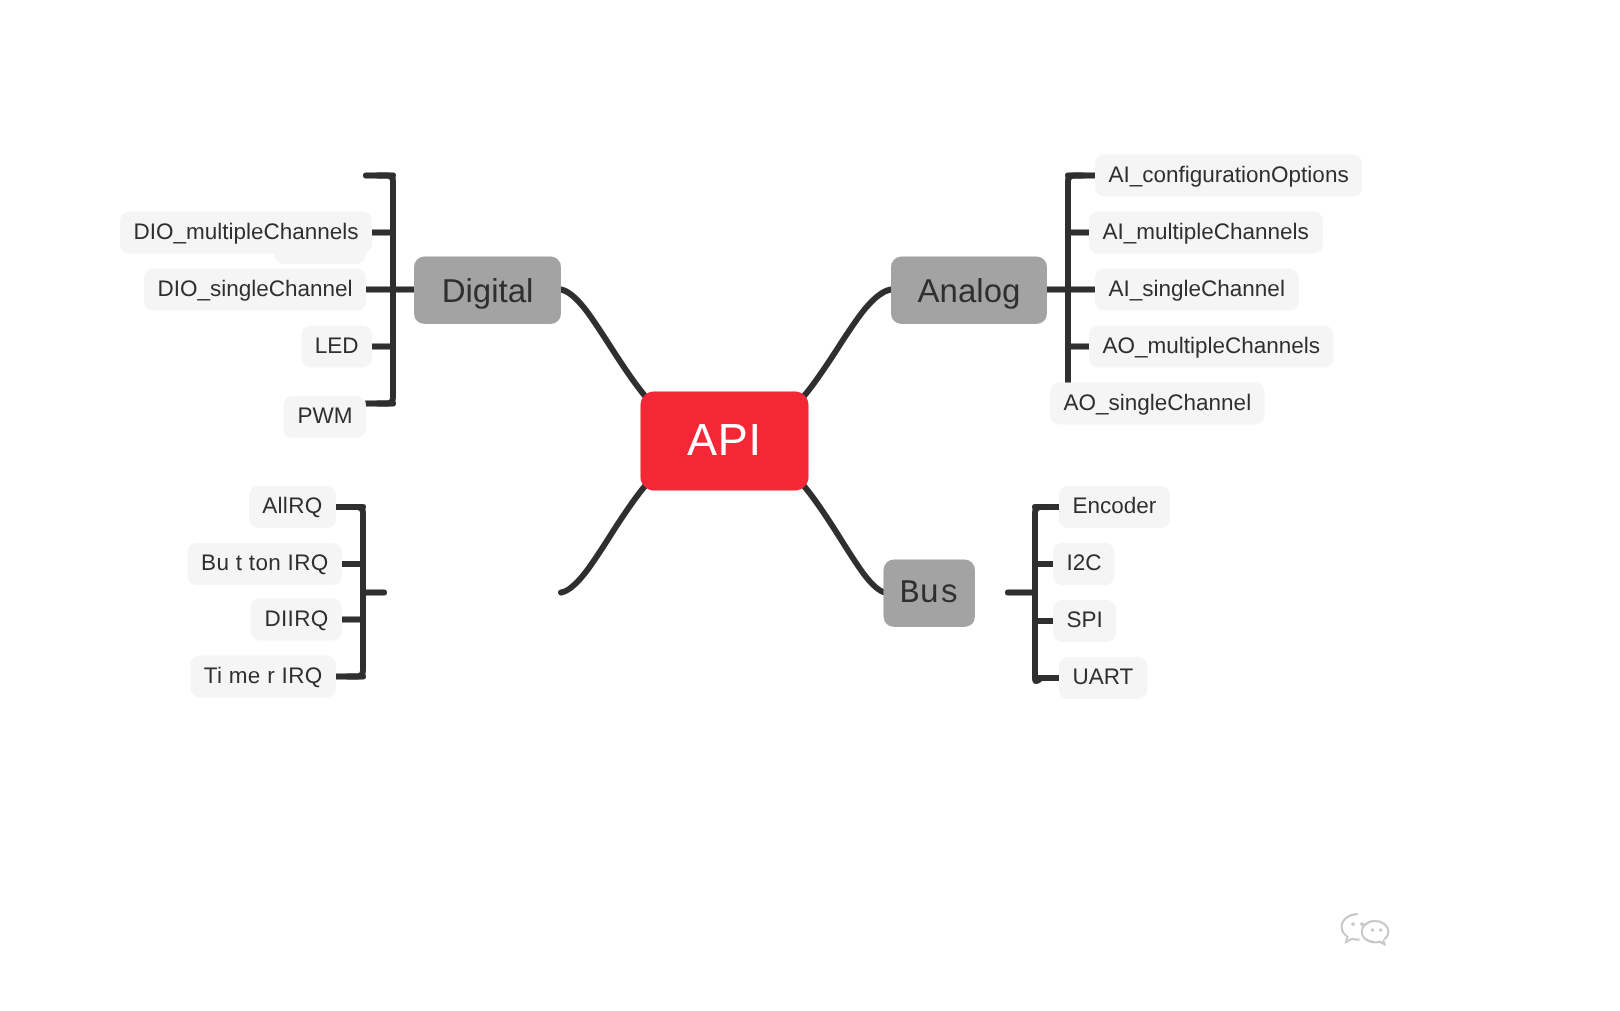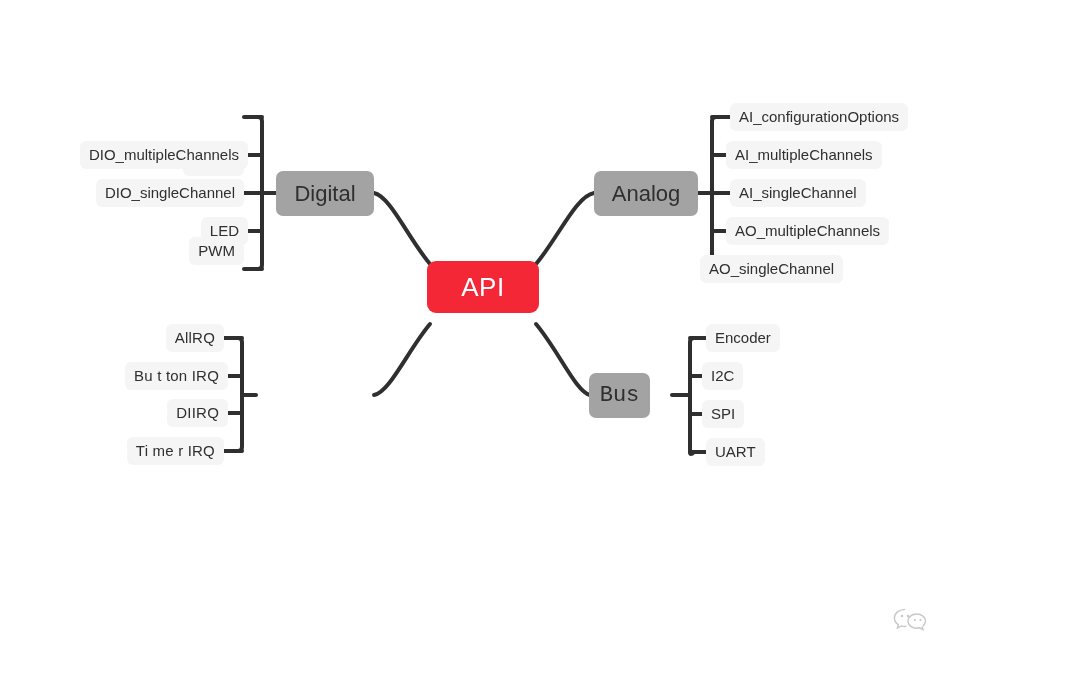--- a/index.html
+++ b/index.html
@@ -47,26 +47,26 @@
     display: flex;
     align-items: center;
     justify-content: center;
     white-space: nowrap;
   }
 
   .root-node {
     background: #f32735;
     color: #ffffff;
     border-radius: 9px;
-    font-size: 26px;
+    font-size: 30px;
     letter-spacing: 0.5px;
     left: 427px;
     top: 261px;
     width: 112px;
-    height: 52px;
+    height: 66px;
   }
 
   .branch-node {
     background: #a3a3a3;
     color: #2f2f2f;
     border-radius: 7px;
     font-size: 22px;
     height: 45px;
   }
 
@@ -177,21 +177,21 @@
 
 
   <div class="node branch-node" style="left:589px; top:373px; width:61px;font-family:Liberation Mono, monospace;">
     <span>Bus</span>
   </div>
 
   <div class="leaf right-align" style="right:836px; top:103px;margin-top:45px;">Button</div>
   <div class="leaf right-align" style="right:832px; top:141px;">DIO_multipleChannels</div>
   <div class="leaf right-align" style="right:836px; top:179px;">DIO_singleChannel</div>
   <div class="leaf right-align" style="right:832px; top:217px;">LED</div>
-  <div class="leaf right-align" style="right:836px; top:237px;">PWM</div>
+  <div class="leaf right-align" style="right:836px; top:264px;">PWM</div>
 
   <div class="leaf left-align" style="left:730px; top:103px;">AI_configurationOptions</div>
   <div class="leaf left-align" style="left:726px; top:141px;">AI_multipleChannels</div>
   <div class="leaf left-align" style="left:730px; top:179px;">AI_singleChannel</div>
   <div class="leaf left-align" style="left:726px; top:217px;">AO_multipleChannels</div>
   <div class="leaf left-align" style="left:700px; top:255px;">AO_singleChannel</div>
 
   <div class="leaf right-align spaced" style="right:856px; top:324px;">AllRQ</div>
   <div class="leaf right-align spaced" style="right:852px; top:362px;">Bu t ton IRQ</div>
   <div class="leaf right-align spaced" style="right:852px; top:399px;">DIIRQ</div>

